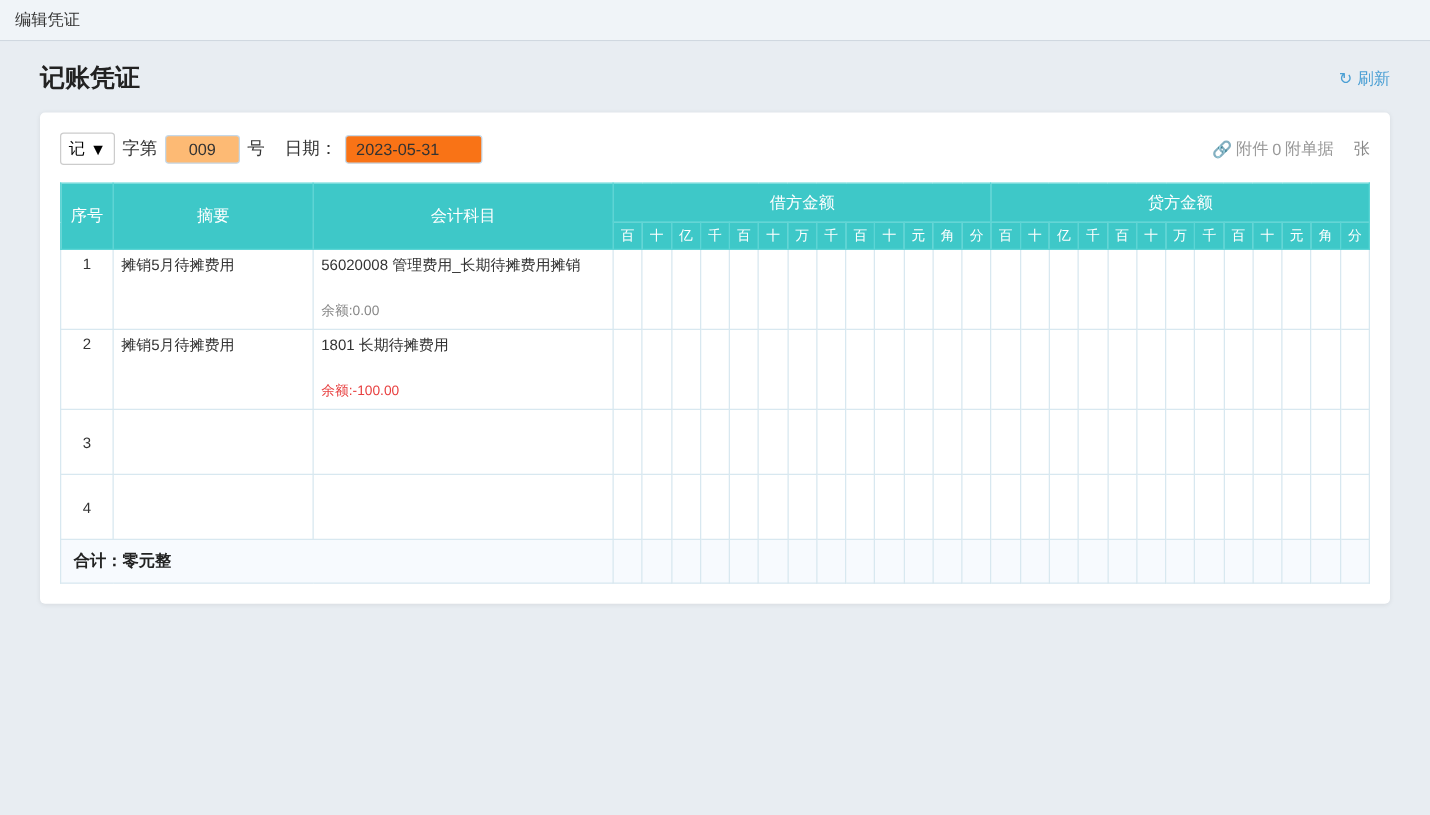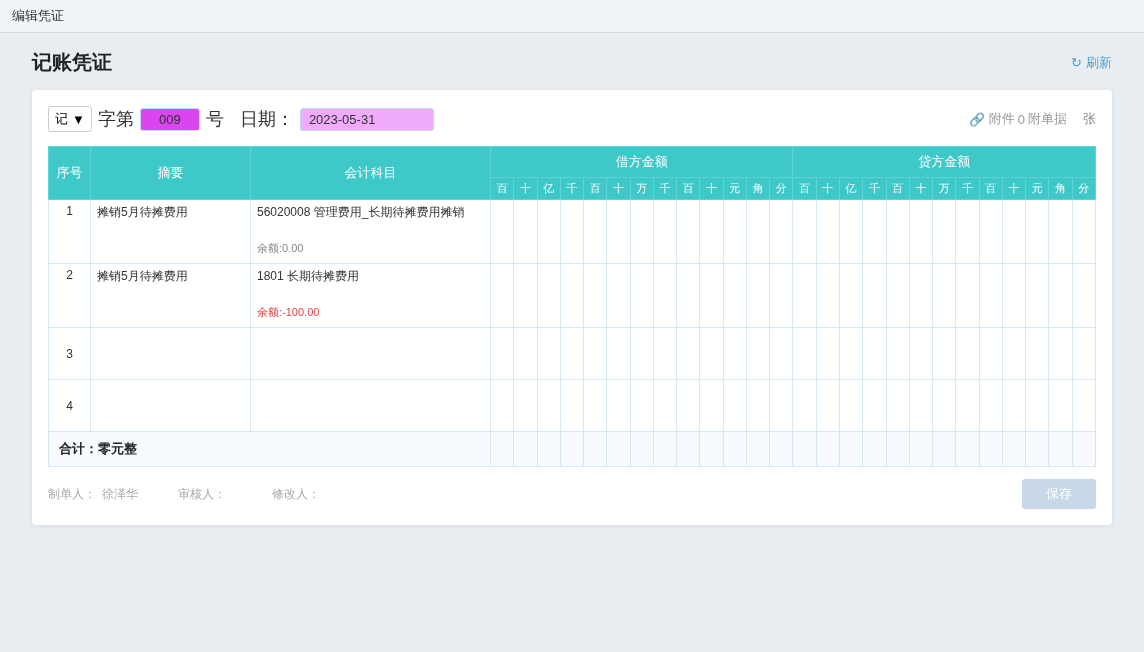--- a/index.html
+++ b/index.html
@@ -61,51 +61,51 @@
       margin-bottom: 14px;
       flex-wrap: wrap;
     }
     .form-group {
       display: flex;
       align-items: center;
       gap: 6px;
     }
     .form-label {
       color: #333;
-      font-size: 18px;
+      font-size: 14px;
     }
     .voucher-type-select {
       background: #fff;
       border: 1px solid #ccc;
       border-radius: 3px;
       padding: 3px 6px;
       font-size: 13px;
       cursor: pointer;
       display: flex;
       align-items: center;
       gap: 4px;
     }
     .input-field {
       border: 1px solid #c5d8e8;
       border-radius: 3px;
       padding: 3px 8px;
       font-size: 13px;
-      background: #d946ef;
+      background: #fdba74;
       color: #333;
       width: 60px;
       text-align: center;
     }
     .date-field {
       border: 1px solid #c5d8e8;
       border-radius: 3px;
       padding: 3px 8px;
       font-size: 13px;
-      background: #f0abfc;
-      color: #333;
-      width: 134px;
+      background: #f97316;
+      color: #333;
+      width: 110px;
     }
     .attachment-info {
       display: flex;
       align-items: center;
       gap: 16px;
       margin-left: auto;
       color: #888;
       font-size: 13px;
     }
     .attachment-link {
@@ -454,30 +454,15 @@
             <td class="digit-col"></td>
             <td class="digit-col"></td>
             <td class="digit-col"></td>
             <td class="digit-col"></td>
             <td class="digit-col"></td>
             <td class="digit-col"></td>
         </tr>
       </tbody>
     </table>
 
-    <div class="footer-row">
-      <div class="field-group">
-        <span>制单人：</span>
-        <span>徐泽华</span>
-      </div>
-      <div class="field-group">
-        <span>审核人：</span>
-        <span></span>
-      </div>
-      <div class="field-group">
-        <span>修改人：</span>
-        <span></span>
-      </div>
-      <button class="save-btn">保存</button>
-    </div>
 
   </div>
 </div>
 
 </body></html>

